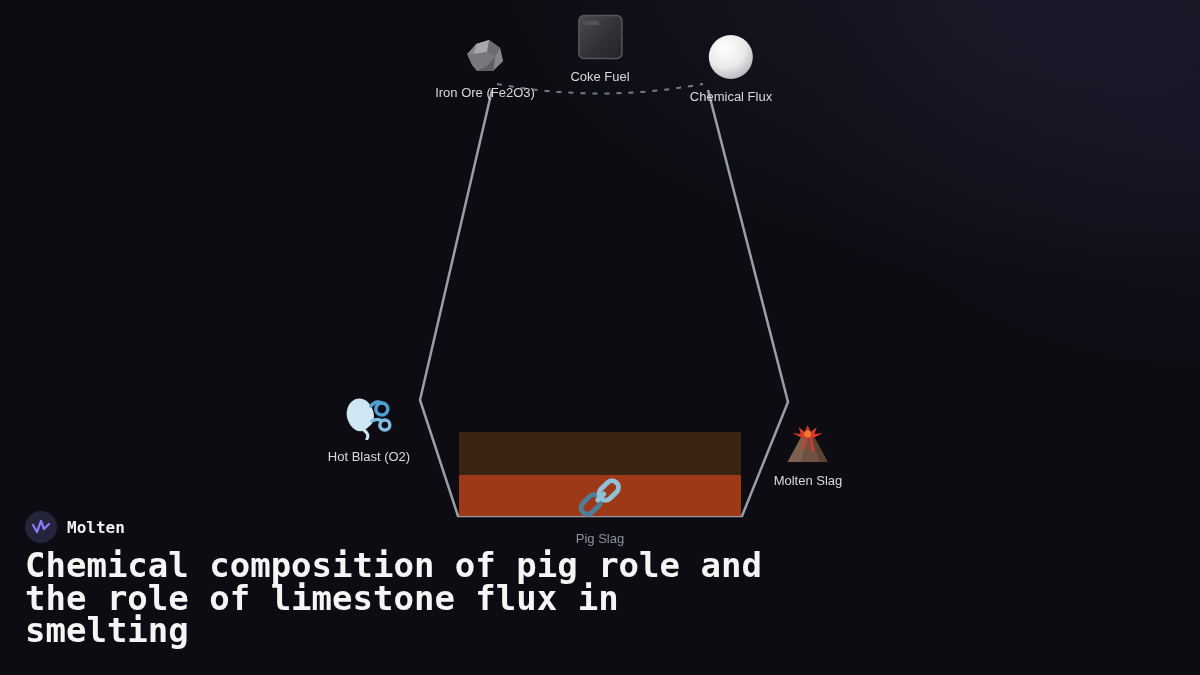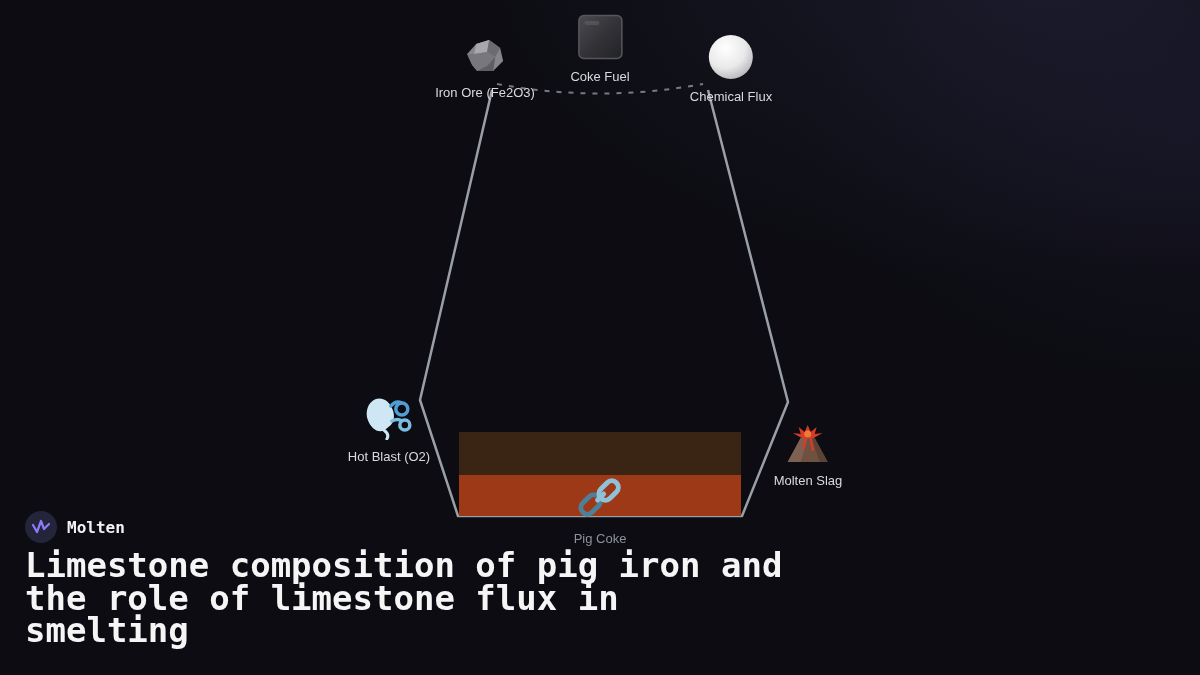--- a/index.html
+++ b/index.html
@@ -119,21 +119,21 @@
             <stop offset="60%" stop-color="#e9e9ea"></stop>
             <stop offset="100%" stop-color="#b6b6ba"></stop>
           </radialGradient>
         </defs>
         <circle cx="23" cy="23" r="22" fill="url(#ls)"></circle>
       </svg>
     </span>
     <span class="node-label">Chemical Flux</span>
   </div>
 
-  <div class="node" style="left:389px; top:396px;">
+  <div class="node" style="left:369px; top:396px;">
     <span class="node-icon">
       <svg width="50" height="44" viewBox="0 0 50 44">
         <path d="M12 3 C4 6 1 16 4 24 C7 32 14 38 21 34 L27 29 C31 25 31 17 28 12 C25 5 19 1 12 3 Z" fill="#cfe6f4"></path>
         <path d="M20 34 C24 37 25 40 23 43" stroke="#cfe6f4" stroke-width="3" fill="none" stroke-linecap="round"></path>
         <path d="M27 10 Q32 4 38 7" stroke="#4f9fd4" stroke-width="3.5" fill="none" stroke-linecap="round"></path>
         <circle cx="38" cy="13" r="6" fill="none" stroke="#4f9fd4" stroke-width="3.5"></circle>
         <circle cx="41" cy="29" r="5" fill="none" stroke="#7cbbe2" stroke-width="3.5"></circle>
         <path d="M28 25 Q34 22 38 25" stroke="#7cbbe2" stroke-width="3.5" fill="none" stroke-linecap="round"></path>
       </svg>
     </span>
@@ -157,33 +157,33 @@
   <div class="node" style="left:600px; top:474px;">
     <span class="node-icon">
       <svg width="48" height="48" viewBox="0 0 48 48">
         <g fill="none" stroke-linecap="round">
           <rect x="4" y="24" width="22" height="13" rx="6.5" transform="rotate(-45 15 30.5)" stroke="#4d7f99" stroke-width="5"></rect>
           <rect x="22" y="10" width="22" height="13" rx="6.5" transform="rotate(-45 33 16.5)" stroke="#8fc1d9" stroke-width="5"></rect>
           <path d="M22 26 L28 20" stroke="#8fc1d9" stroke-width="5"></path>
         </g>
       </svg>
     </span>
-    <span class="node-label dim">Pig Coke</span>
+    <span class="node-label dim">Pig Slag</span>
   </div>
 
   <div class="brand-row">
     <span class="node-icon">
       <svg width="32" height="32" viewBox="0 0 32 32">
         <circle cx="16" cy="16" r="16" fill="#24243a"></circle>
         <path d="M8 14 L12 21 L16 10 L19 18 L24 13" fill="none" stroke="#8b7cf8" stroke-width="2.2" stroke-linecap="round" stroke-linejoin="round"></path>
       </svg>
     </span>
     <span class="brand-name">Molten</span>
   </div>
 
   <div class="page-title">
-    <div>Limestone composition of pig iron and</div>
+    <div>Chemical composition of pig role and</div>
     <div>the role of limestone flux in</div>
     <div>smelting</div>
   </div>
 
 
 </div>
 
 </body></html>

